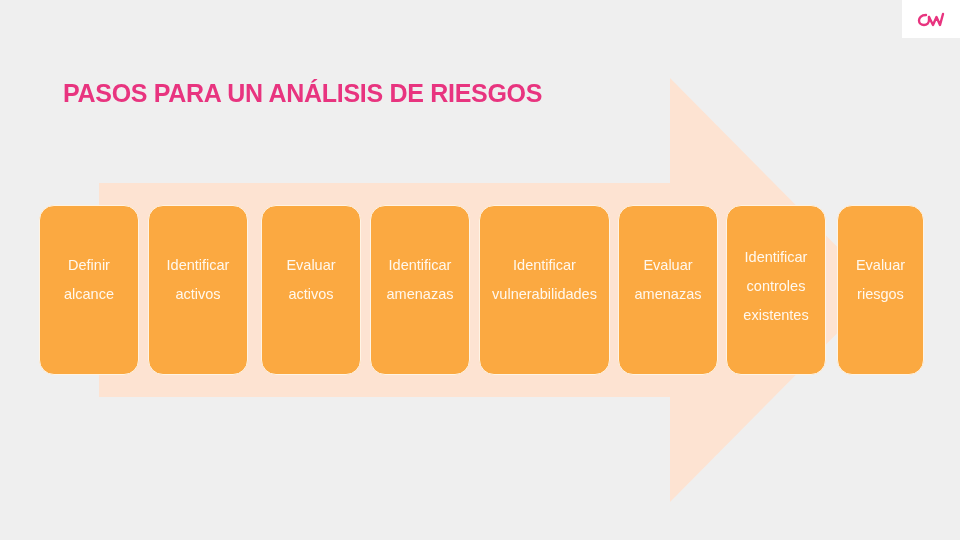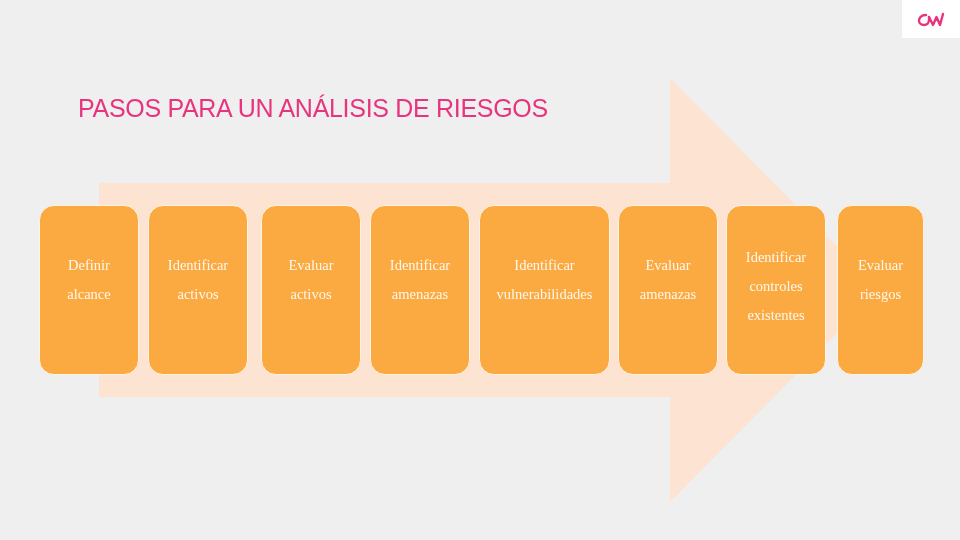--- a/index.html
+++ b/index.html
@@ -6,31 +6,30 @@
   body {
     width:960px; height:540px; overflow:hidden; position:relative;
     background:#efefef;
     font-family:"Liberation Sans", "DejaVu Sans", sans-serif;
   }
   .logo-box {
     position:absolute; left:902px; top:0; width:58px; height:38px;
     background:#ffffff; display:flex; align-items:center; justify-content:center;
   }
   .title {
-    position:absolute; left:62px; top:78px; margin:16px;
-    font-size:25px; font-weight:normal; letter-spacing:-0.3px;
+    position:absolute; left:62px; top:78px; margin:1px;
+    font-size:25px; font-weight:bold; letter-spacing:-0.3px;
   }
   .arrow { position:absolute; left:0; top:0; }
   .step {
     position:absolute; top:205px; height:170px;
     border-radius:15px; border:1.5px solid #fff4e4;
     box-sizing:border-box;
     display:flex; align-items:center; justify-content:center;
     text-align:center;
-    font-family:Liberation Serif, serif;
   }
   .step-label {
     color:#fff8ee; font-size:14.5px; line-height:29px;
     white-space:pre-line; margin-top:-21px;
   }
 </style>
 </head>
 <body>
 
 <div class="logo-box">

